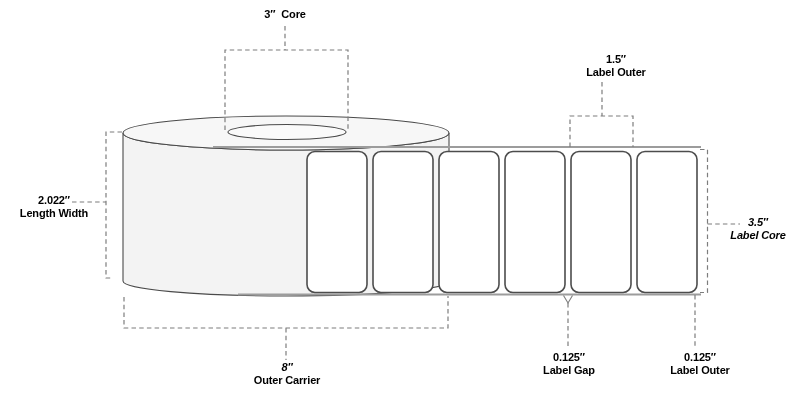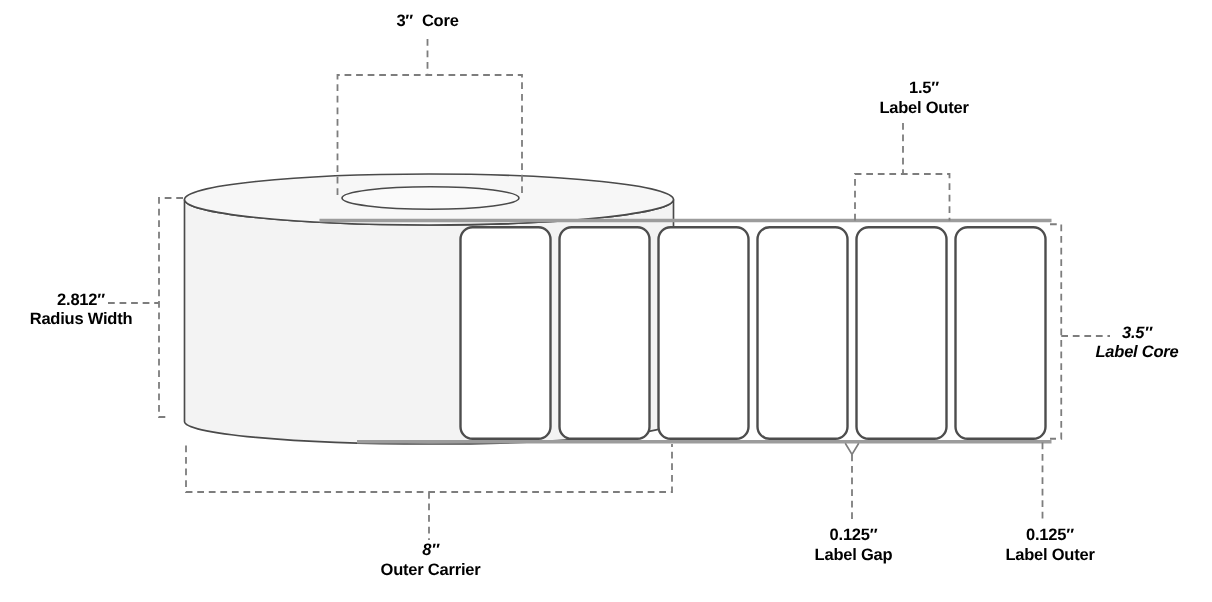--- a/index.html
+++ b/index.html
@@ -85,22 +85,22 @@
     <span class="dim-value">3″</span>
     <span class="dim-label">Core</span>
   </div>
 
   <div class="dim" style="left:616px; top:53px;">
     <span class="dim-value">1.5″</span>
     <span class="dim-label">Label Outer</span>
   </div>
 
   <div class="dim" style="left:54px; top:194px;">
-    <span class="dim-value">2.812″</span>
-    <span class="dim-label">Radius Width</span>
+    <span class="dim-value">2.022″</span>
+    <span class="dim-label">Length Width</span>
   </div>
 
   <div class="dim" style="left:287px; top:361px;">
     <span class="dim-value italic">8″</span>
     <span class="dim-label">Outer Carrier</span>
   </div>
 
   <div class="dim" style="left:569px; top:351px;">
     <span class="dim-value">0.125″</span>
     <span class="dim-label">Label Gap</span>

